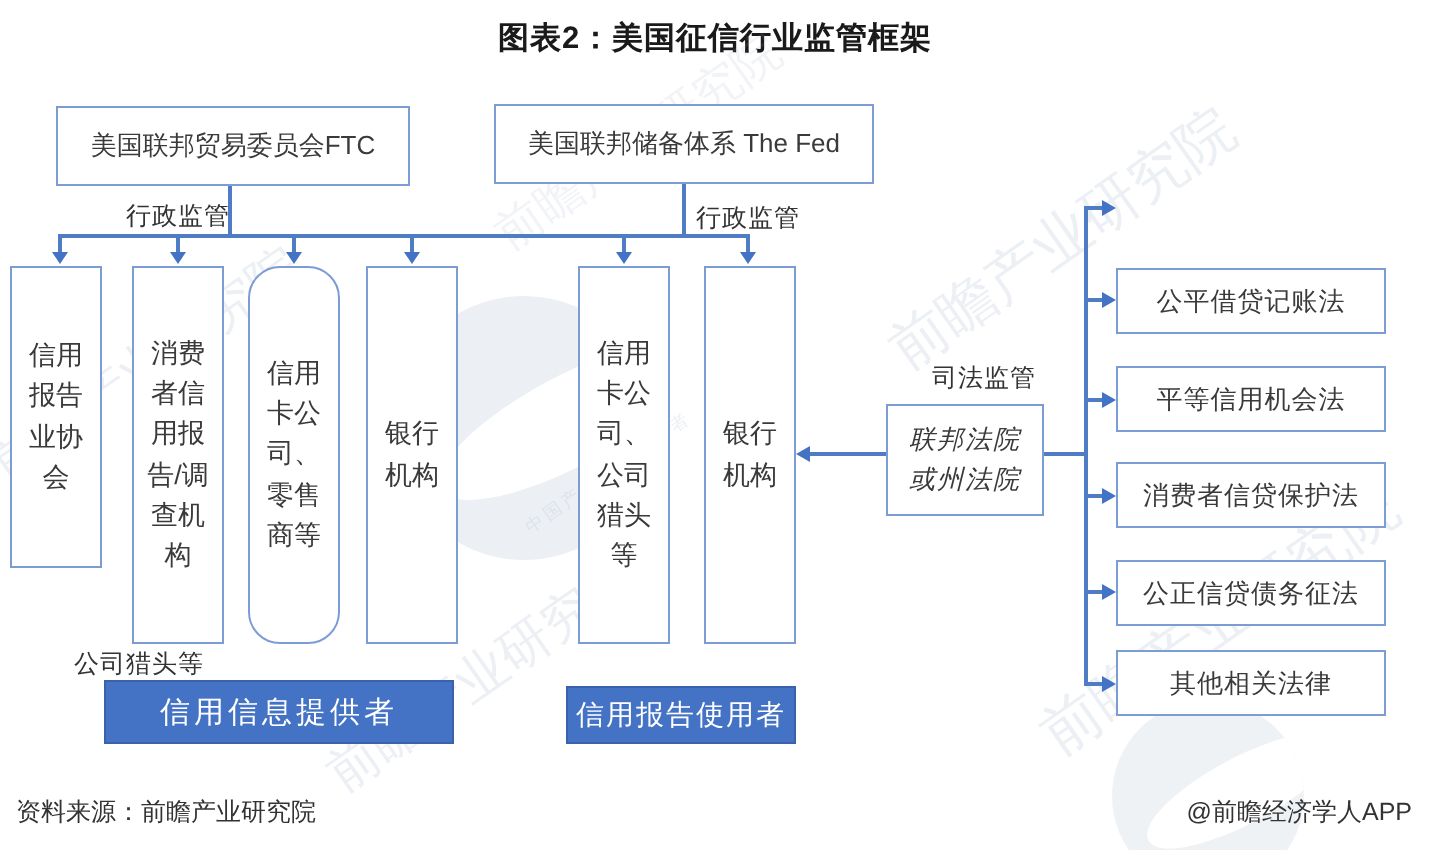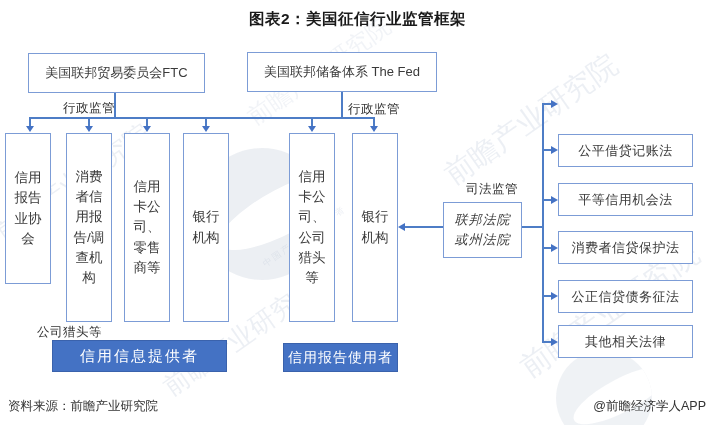--- a/index.html
+++ b/index.html
@@ -117,21 +117,21 @@
   <div class="ah ah-down" style="left:308px; top:126px;"></div>
   <div class="vline" style="left:373px; top:117px; height:10px;"></div>
   <div class="ah ah-down" style="left:370px; top:126px;"></div>
 
   <div class="wbox vbox" style="left:5px; top:133px; width:46px; height:151px;">
     <span>信用报告业协会</span>
   </div>
   <div class="wbox vbox" style="left:66px; top:133px; width:46px; height:189px;">
     <span>消费者信用报告/调查机构</span>
   </div>
-  <div class="wbox vbox" style="left:124px; top:133px; width:46px; height:189px;">
+  <div class="wbox vbox" style="left:124px; top:133px; width:46px; height:189px;border-radius:16px;">
     <span>信用卡公司、零售商等</span>
   </div>
   <div class="wbox vbox" style="left:183px; top:133px; width:46px; height:189px;">
     <span>银行机构</span>
   </div>
   <div class="wbox vbox" style="left:289px; top:133px; width:46px; height:189px;">
     <span>信用卡公司、公司猎头等</span>
   </div>
   <div class="wbox vbox" style="left:352px; top:133px; width:46px; height:189px;">
     <span>银行机构</span>

